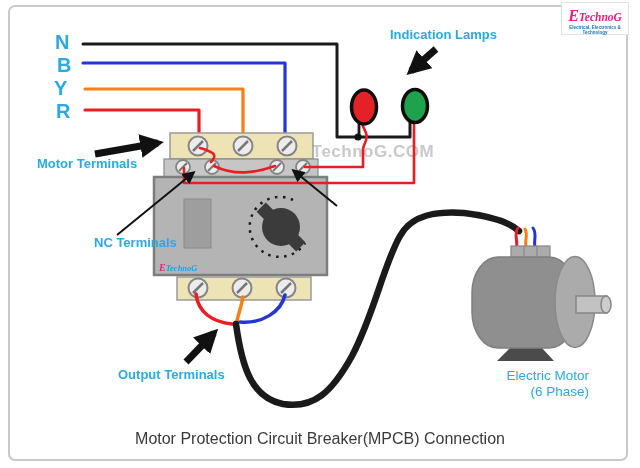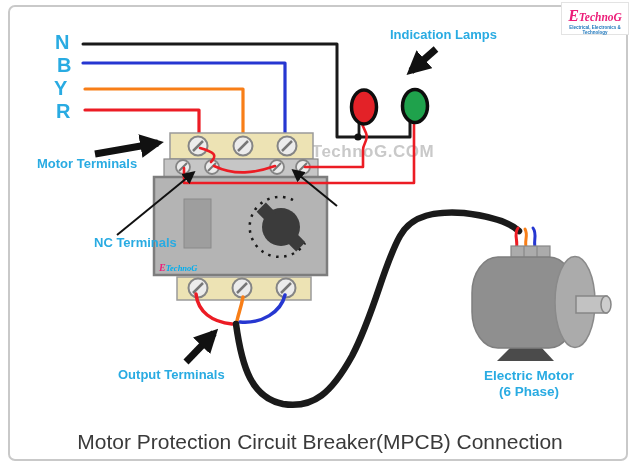--- a/index.html
+++ b/index.html
@@ -4,34 +4,34 @@
 <style>
   html,body{margin:0;padding:0;background:#fff;}
   .canvas{position:relative;width:640px;height:468px;background:#ffffff;overflow:hidden;
           font-family:"Liberation Sans",sans-serif;}
   .frame{position:absolute;left:8px;top:5px;width:620px;height:456px;border:2px solid var(--border_gray);
          border-radius:7px;box-sizing:border-box;}
   .lbl{position:absolute;font-weight:bold;font-size:13px;color:var(--label_blue);white-space:nowrap;}
   .phase{position:absolute;font-weight:bold;font-size:20px;color:var(--label_blue);}
   .watermark{position:absolute;left:246px;top:142px;font-size:17px;color:var(--watermark_gray);
              letter-spacing:.5px;font-weight:bold;opacity:.85;}
-  .title{position:absolute;left:0;top:430px;width:640px;text-align:center;font-size:21px;
+  .title{position:absolute;left:0;top:430px;width:640px;text-align:center;font-size:16px;
          color:var(--title_color);}
   .logo-box{position:absolute;left:561px;top:2px;width:68px;height:33px;background:#fff;
             border:1px solid #e3e3e3;box-sizing:border-box;text-align:center;line-height:1;}
   .logo-line{margin-top:5px;color:var(--brand_pink);font-family:"Liberation Serif",serif;
              font-style:italic;font-weight:bold;}
   .logo-e{font-size:16px;}
   .logo-rest{font-size:11.5px;}
   .logo-tagline{margin-top:2px;font-size:4.5px;color:#1B75BB;font-weight:bold;}
   .device-logo{position:absolute;left:159px;top:258px;line-height:1;font-family:"Liberation Serif",serif;
                font-style:italic;font-weight:bold;white-space:nowrap;}
   .dl-e{font-size:10px;color:var(--brand_pink);}
   .dl-rest{font-size:8.5px;color:var(--brand_cyan);}
-  .motor-lbl{position:absolute;left:469px;top:368px;width:120px;text-align:center;font-weight:bold;
+  .motor-lbl{position:absolute;left:469px;top:368px;width:120px;text-align:right;font-weight:normal;
              font-size:13.5px;color:var(--label_blue);line-height:1.15;}
   svg.overlay{position:absolute;left:0;top:0;}
   .w{fill:none;stroke-linecap:round;stroke-linejoin:round;}
   .w-black{stroke:var(--wire_black);}
   .w-blue{stroke:var(--wire_blue);}
   .w-orange{stroke:var(--wire_orange);}
   .w-red{stroke:var(--wire_red);}
   .arrow{stroke:var(--arrow_black);fill:none;}
 </style>
 </head>

